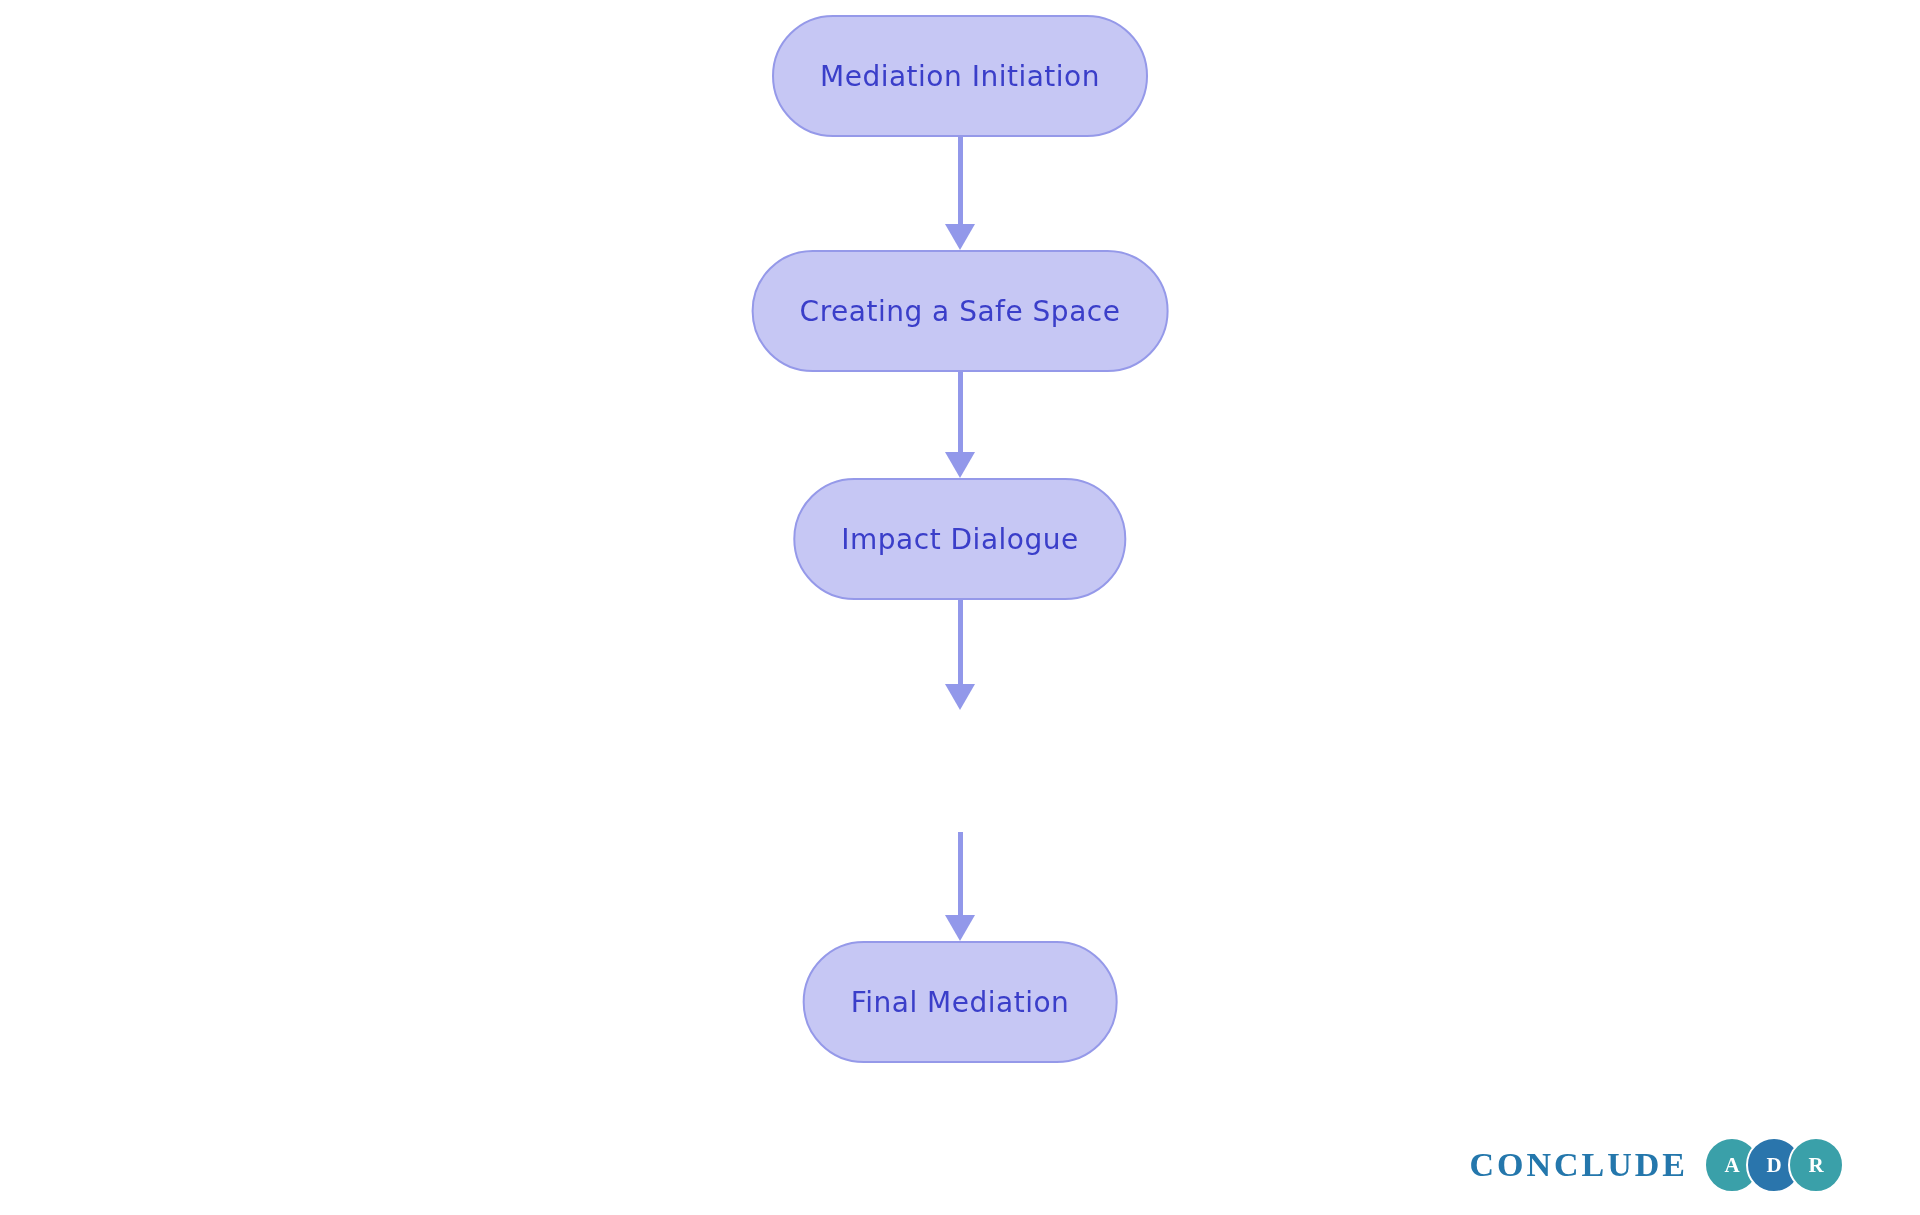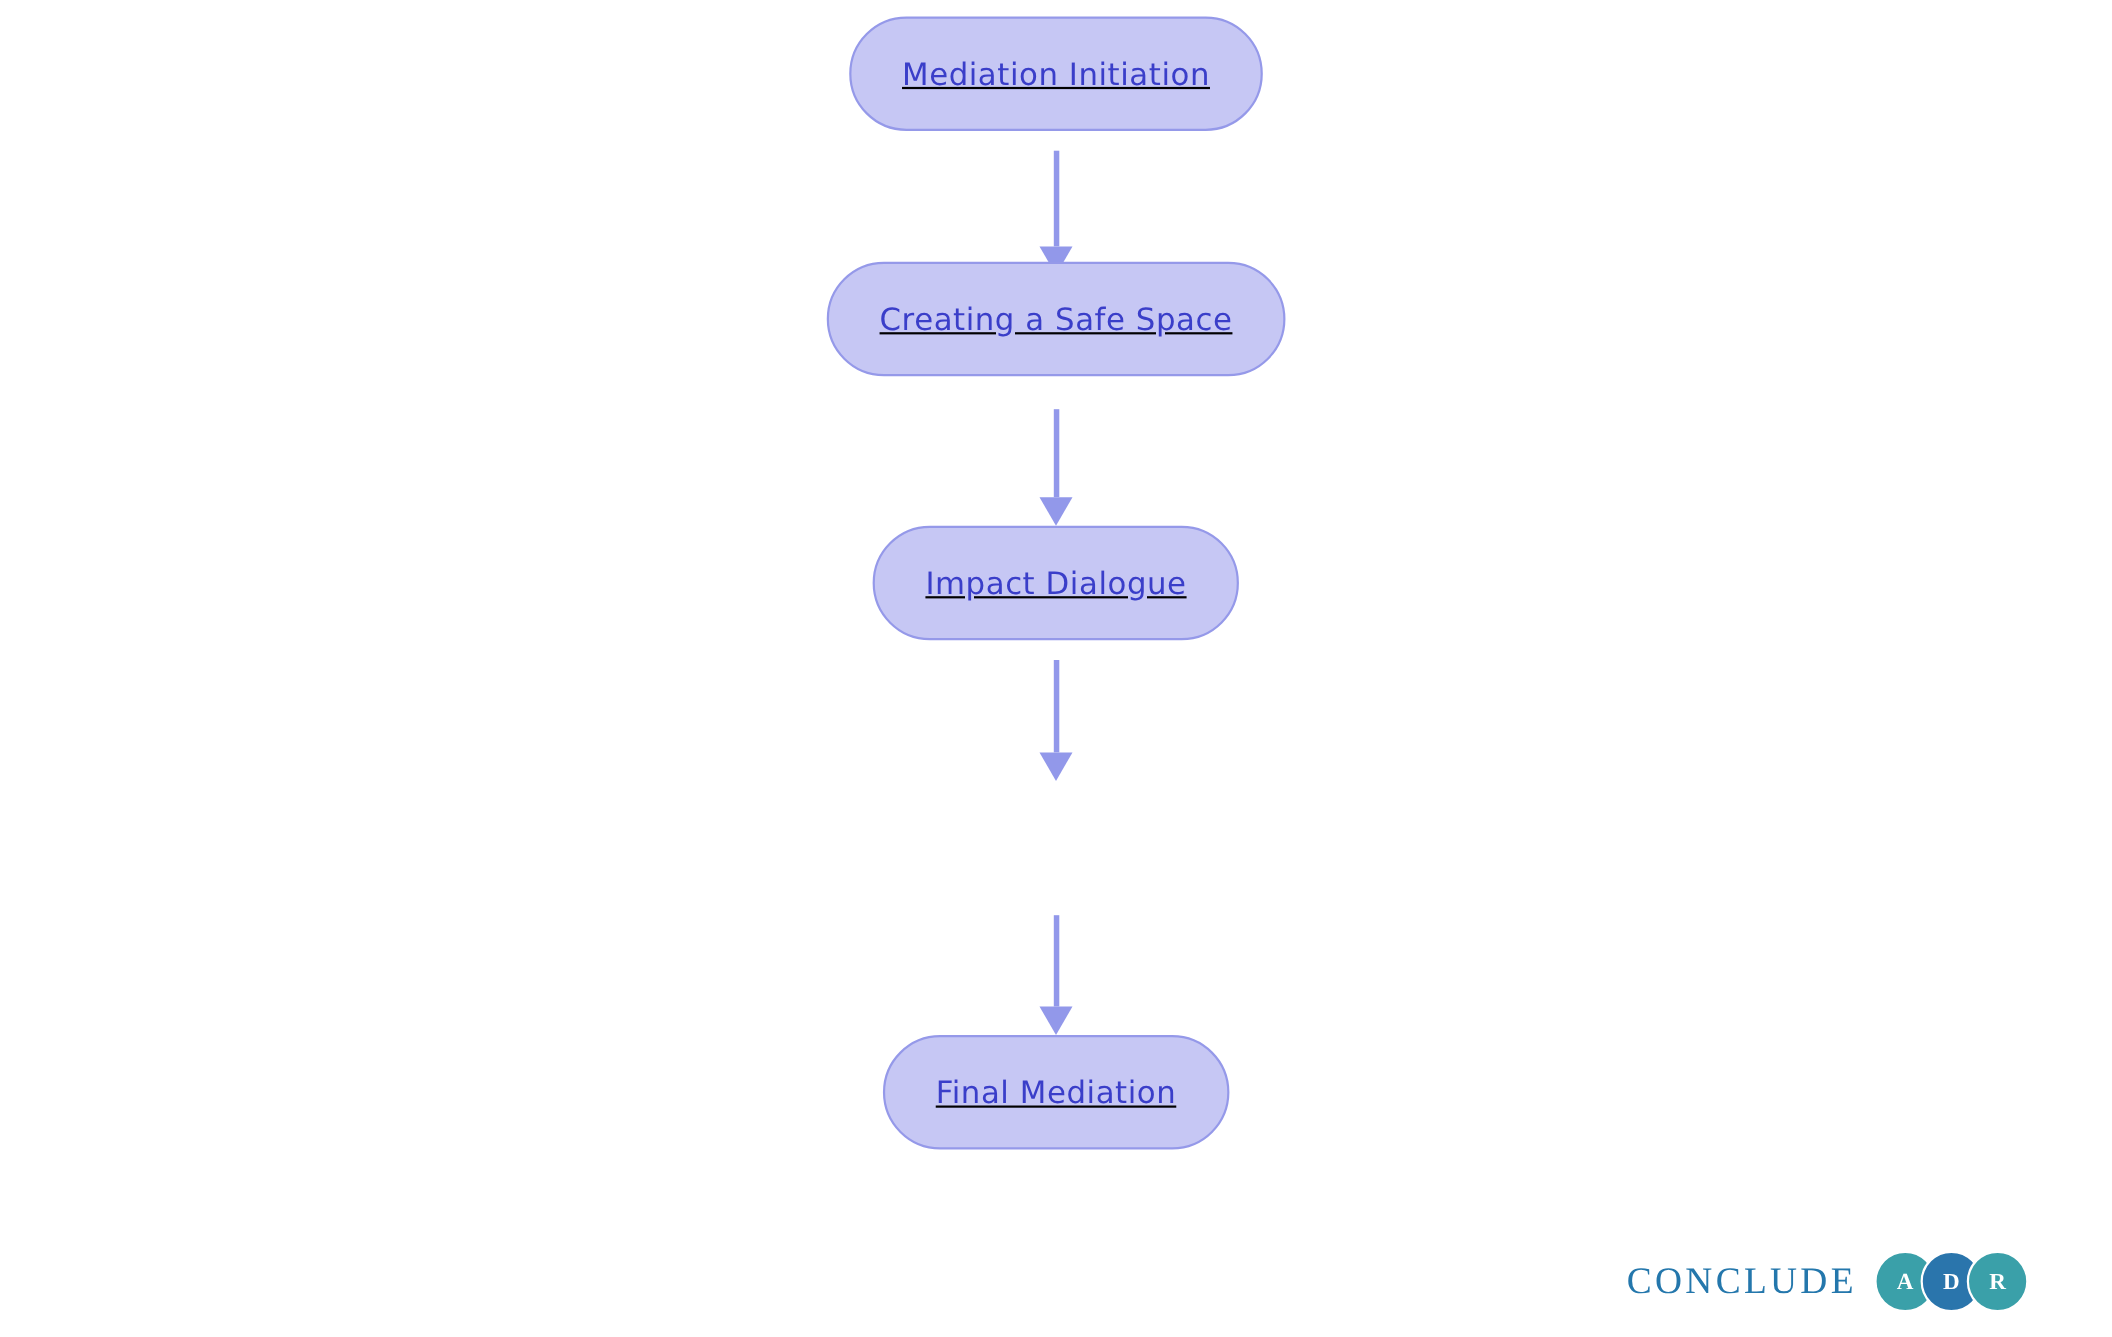--- a/index.html
+++ b/index.html
@@ -14,31 +14,30 @@
     background: #ffffff;
     overflow: hidden;
     font-family: "DejaVu Sans", "Liberation Sans", sans-serif;
   }
 
   
   .node {
     position: absolute;
     left: 50%;
     transform: translateX(-50%);
-    height: 104px;
+    height: 122px;
     box-sizing: border-box;
     padding: 0 46px;
     border: 2px solid var(--node-border, #9599e9);
     border-radius: 61px;
     background: var(--node-fill, #c6c7f4);
     display: flex;
     align-items: center;
     justify-content: center;
     white-space: nowrap;
-    text-decoration: underline;
   }
   .node-label {
     color: var(--node-text, #3a3ec9);
     font-size: 28px;
     letter-spacing: 0.5px;
   }
 
   
   .arrow {
     position: absolute;
@@ -64,21 +63,21 @@
   
   .logo {
     position: absolute;
     right: 76px;
     bottom: 22px;
     display: flex;
     align-items: center;
   }
   .wordmark {
     font-family: "Liberation Serif", "DejaVu Serif", serif;
-    font-weight: 400;
+    font-weight: 700;
     font-size: 34px;
     letter-spacing: 3px;
     color: var(--wordmark-color, #2477ac);
     margin-right: 16px;
   }
   .badges {
     display: flex;
     align-items: center;
   }
   .badge {
@@ -108,21 +107,21 @@
 
   <div class="node" style="top:15px">
     <span class="node-label">Mediation Initiation</span>
   </div>
 
   <div class="arrow" style="top:137px;height:113px">
     <div class="arrow-line"></div>
     <div class="arrow-head"></div>
   </div>
 
-  <div class="node" style="top:238px">
+  <div class="node" style="top:250px">
     <span class="node-label">Creating a Safe Space</span>
   </div>
 
   <div class="arrow" style="top:372px;height:106px">
     <div class="arrow-line"></div>
     <div class="arrow-head"></div>
   </div>
 
   <div class="node" style="top:478px">
     <span class="node-label">Impact Dialogue</span>

